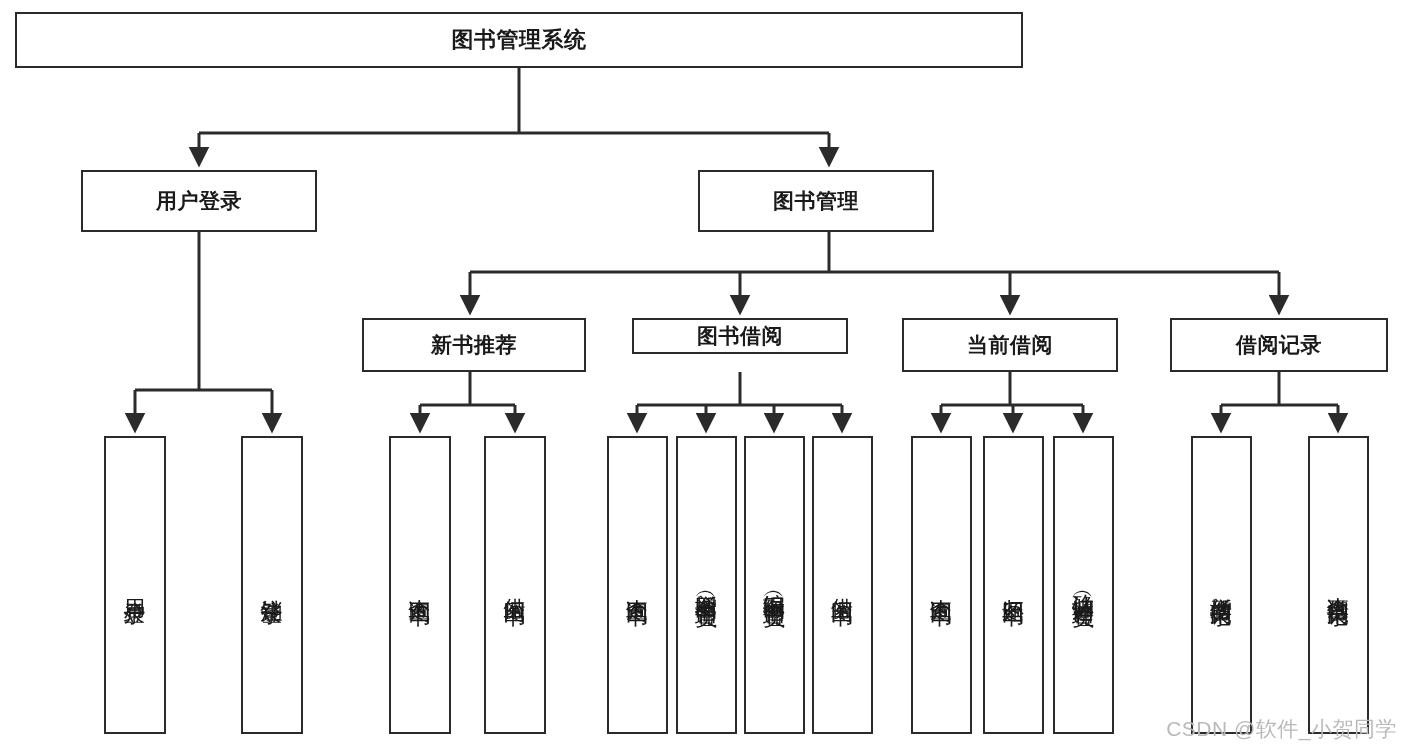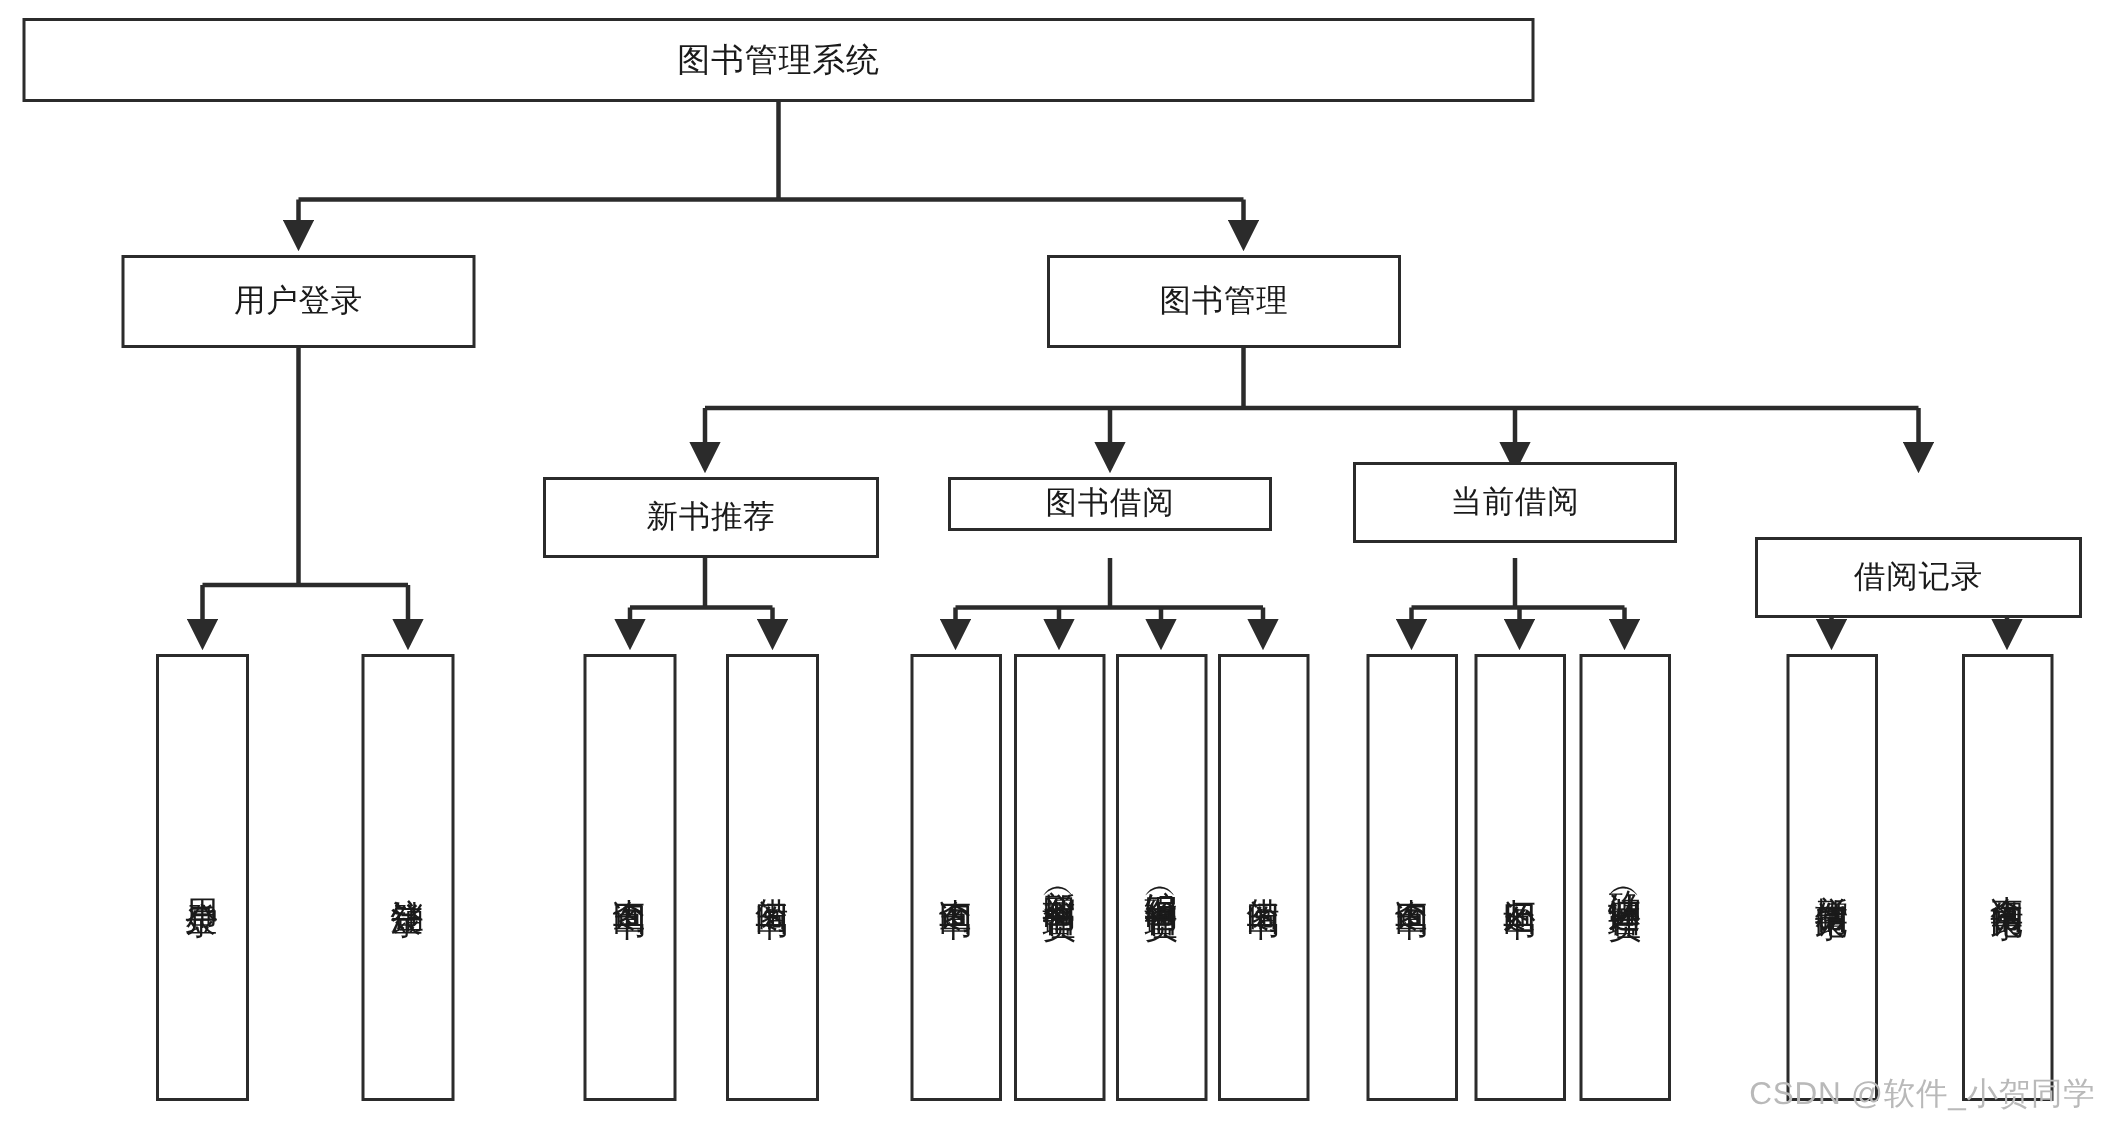--- a/index.html
+++ b/index.html
@@ -39,20 +39,21 @@
   .node .node-label {
     display: block;
     text-align: center;
     line-height: 1.18;
   }
   
   .node.horiz .node-label {
     font-size: 21px;
     letter-spacing: 0.5px;
     white-space: nowrap;
+    font-weight: bold;
   }
   .node.root .node-label {
     font-size: 22px;
   }
   
   .node.vert {
     align-items: center;
     justify-content: center;
     padding: 4px 0;
   }
@@ -141,24 +142,24 @@
   <div class="node horiz" style="left: 698px; top: 170px; width: 236px; height: 62px;">
     <span class="node-label">图书管理</span>
   </div>
 
   <div class="node horiz" style="left: 362px; top: 318px; width: 224px; height: 54px;">
     <span class="node-label">新书推荐</span>
   </div>
   <div class="node horiz" style="left: 632px; top: 318px; width: 216px; height: 36px;">
     <span class="node-label">图书借阅</span>
   </div>
-  <div class="node horiz" style="left: 902px; top: 308px; width: 216px; height: 54px; justify-content: center;">
+  <div class="node horiz" style="left: 902px; top: 318px; width: 216px; height: 54px; justify-content: center;">
     <span class="node-label">当前借阅</span>
   </div>
-  <div class="node horiz" style="left: 1170px; top: 318px; width: 218px; height: 54px; margin-top: 40px;">
+  <div class="node horiz" style="left: 1170px; top: 318px; width: 218px; height: 54px;">
     <span class="node-label">借阅记录</span>
   </div>
 
   <div class="node vert" style="left: 104px; top: 436px; width: 62px; height: 298px;">
     <span class="node-label">用户登录</span>
   </div>
   <div class="node vert" style="left: 241px; top: 436px; width: 62px; height: 298px;">
     <span class="node-label">注销登录</span>
   </div>
   <div class="node vert" style="left: 389px; top: 436px; width: 62px; height: 298px;">

